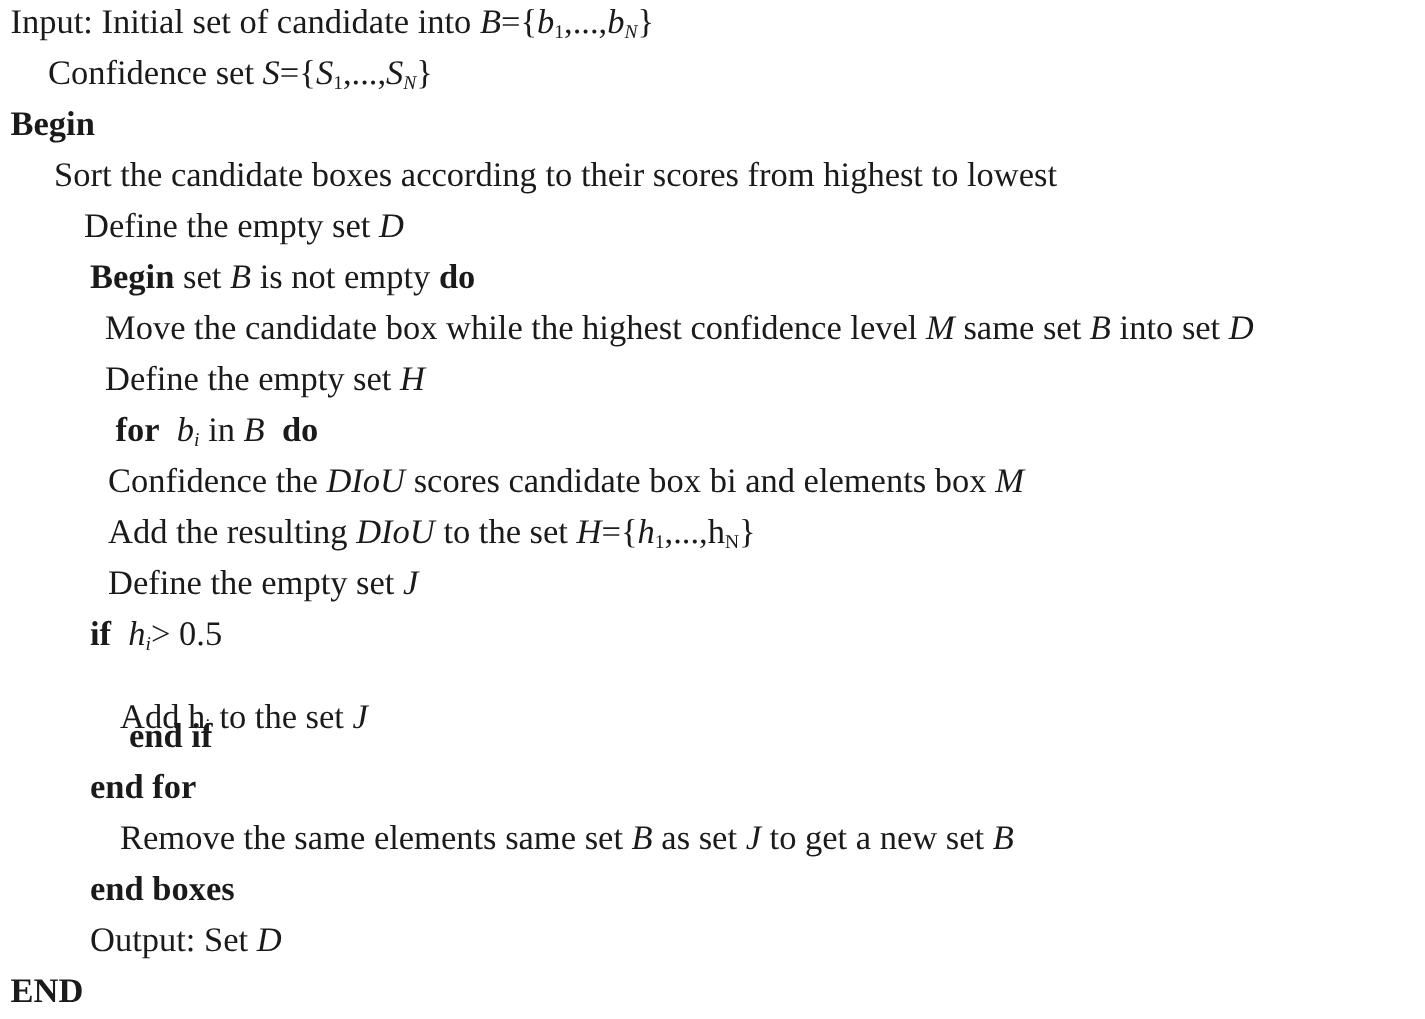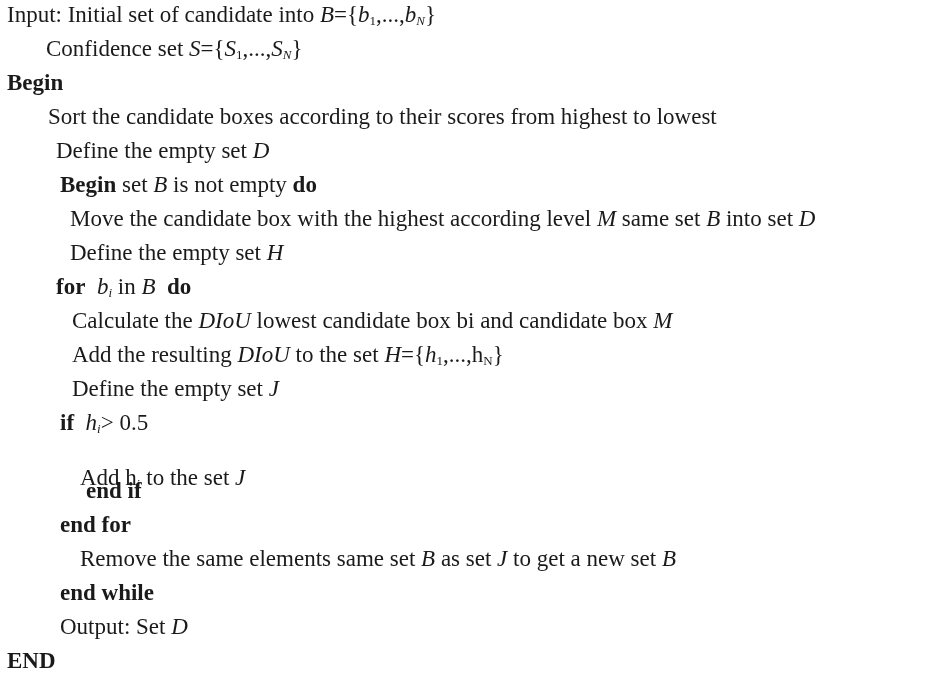--- a/index.html
+++ b/index.html
@@ -12,50 +12,50 @@
 </style>
 </head>
 <body>
 
 <div>
 
   <div class="line" style="left:7px;top:1px">
     <span>Input: Initial set of candidate into </span><span class="i">B</span><span>={</span><span class="i">b</span><sub>1</sub><span>,...,</span><span class="i">b</span><sub class="i">N</sub><span>}</span>
   </div>
 
-  <div class="line" style="left:46px;top:35px">
+  <div class="line" style="left:32px;top:35px">
     <span>Confidence set </span><span class="i">S</span><span>={</span><span class="i">S</span><sub>1</sub><span>,...,</span><span class="i">S</span><sub class="i">N</sub><span>}</span>
   </div>
 
   <div class="line b" style="left:7px;top:69px">Begin</div>
 
-  <div class="line" style="left:48px;top:103px">Sort the candidate boxes according to their scores from highest to lowest</div>
+  <div class="line" style="left:36px;top:103px">Sort the candidate boxes according to their scores from highest to lowest</div>
 
   <div class="line" style="left:56px;top:137px">
     <span>Define the empty set </span><span class="i">D</span>
   </div>
 
   <div class="line" style="left:60px;top:171px">
     <span class="b">Begin</span><span> set </span><span class="i">B</span><span> is not empty </span><span class="b">do</span>
   </div>
 
   <div class="line" style="left:70px;top:205px">
-    <span>Move the candidate box with the highest according level </span><span class="i">M</span><span> same set </span><span class="i">B</span><span> into set </span><span class="i">D</span>
+    <span>Move the candidate box while the highest confidence level </span><span class="i">M</span><span> same set </span><span class="i">B</span><span> into set </span><span class="i">D</span>
   </div>
 
   <div class="line" style="left:70px;top:239px">
     <span>Define the empty set </span><span class="i">H</span>
   </div>
 
-  <div class="line" style="left:56px;top:273px">
+  <div class="line" style="left:77px;top:273px">
     <span class="b">for</span>&nbsp; <span class="i">b</span><sub class="i">i</sub><span> in </span><span class="i">B</span>&nbsp; <span class="b">do</span>
   </div>
 
   <div class="line" style="left:72px;top:307px">
-    <span>Calculate the </span><span class="i">DIoU</span><span> lowest candidate box </span><span>bi</span><span> and candidate box </span><span class="i">M</span>
+    <span>Confidence the </span><span class="i">DIoU</span><span> scores candidate box </span><span>bi</span><span> and elements box </span><span class="i">M</span>
   </div>
 
   <div class="line" style="left:72px;top:341px">
     <span>Add the resulting </span><span class="i">DIoU</span><span> to the set </span><span class="i">H</span><span>={</span><span class="i">h</span><sub>1</sub><span>,...,h</span><sub>N</sub><span>}</span>
   </div>
 
   <div class="line" style="left:72px;top:375px">
     <span>Define the empty set </span><span class="i">J</span>
   </div>
 
@@ -68,21 +68,21 @@
   </div>
 
   <div class="line b" style="left:86px;top:477px">end if</div>
 
   <div class="line b" style="left:60px;top:511px">end for</div>
 
   <div class="line" style="left:80px;top:545px">
     <span>Remove the same elements same set </span><span class="i">B</span><span> as set </span><span class="i">J</span><span> to get a new set </span><span class="i">B</span>
   </div>
 
-  <div class="line b" style="left:60px;top:579px">end while</div>
+  <div class="line b" style="left:60px;top:579px">end boxes</div>
 
   <div class="line" style="left:60px;top:613px">
     <span>Output: Set </span><span class="i">D</span>
   </div>
 
   <div class="line b" style="left:7px;top:647px">END</div>
 
 </div>
 
 </body></html>

